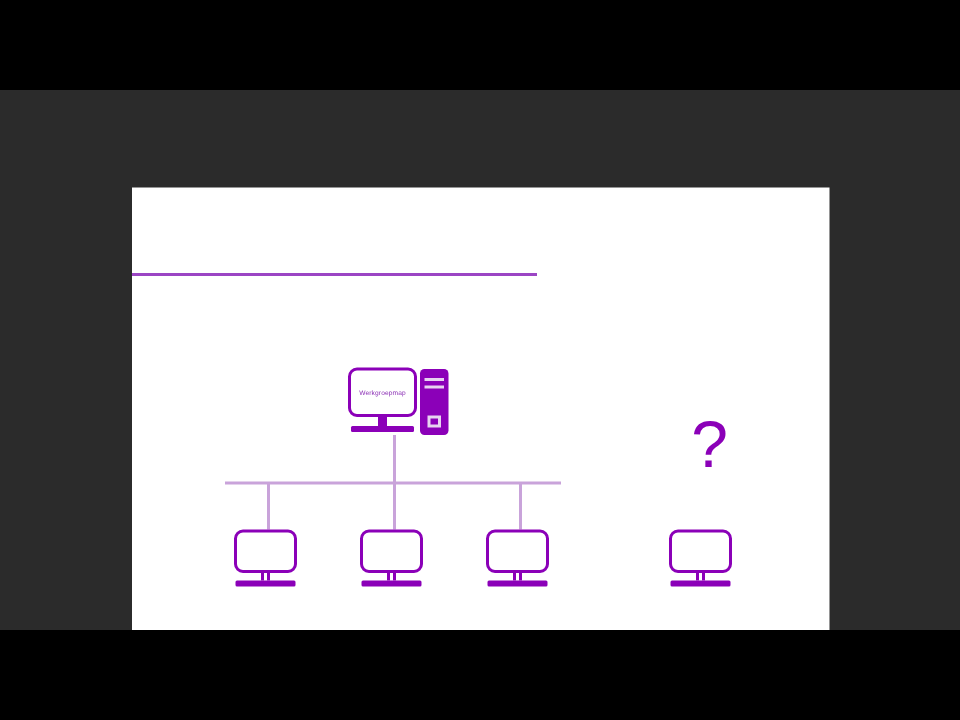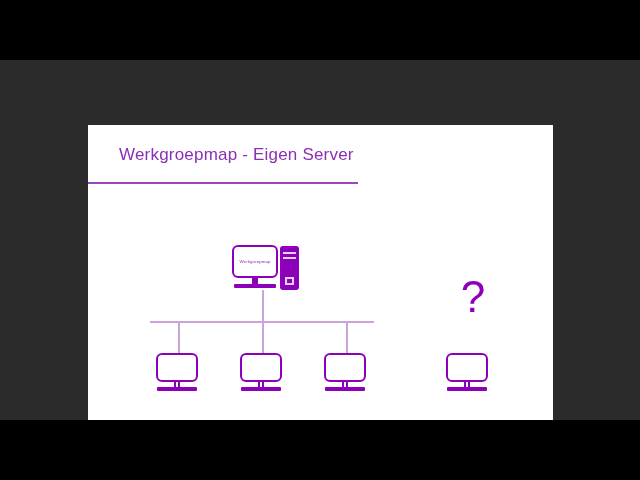--- a/index.html
+++ b/index.html
@@ -219,21 +219,20 @@
 </style>
 </head>
 <body>
 
 <div id="viewport">
 
   <div id="stage">
 
     <div id="slide">
 
-      <div id="slide-title">Werkgroepmap - Eigen Server</div>
 
       <div id="title-rule"></div>
 
       <div id="bus-line"></div>
       <div class="drop-line" id="drop-server"></div>
       <div class="drop-line" id="drop-pc-1"></div>
       <div class="drop-line" id="drop-pc-2"></div>
       <div class="drop-line" id="drop-pc-3"></div>
 
       <div id="server-group">

